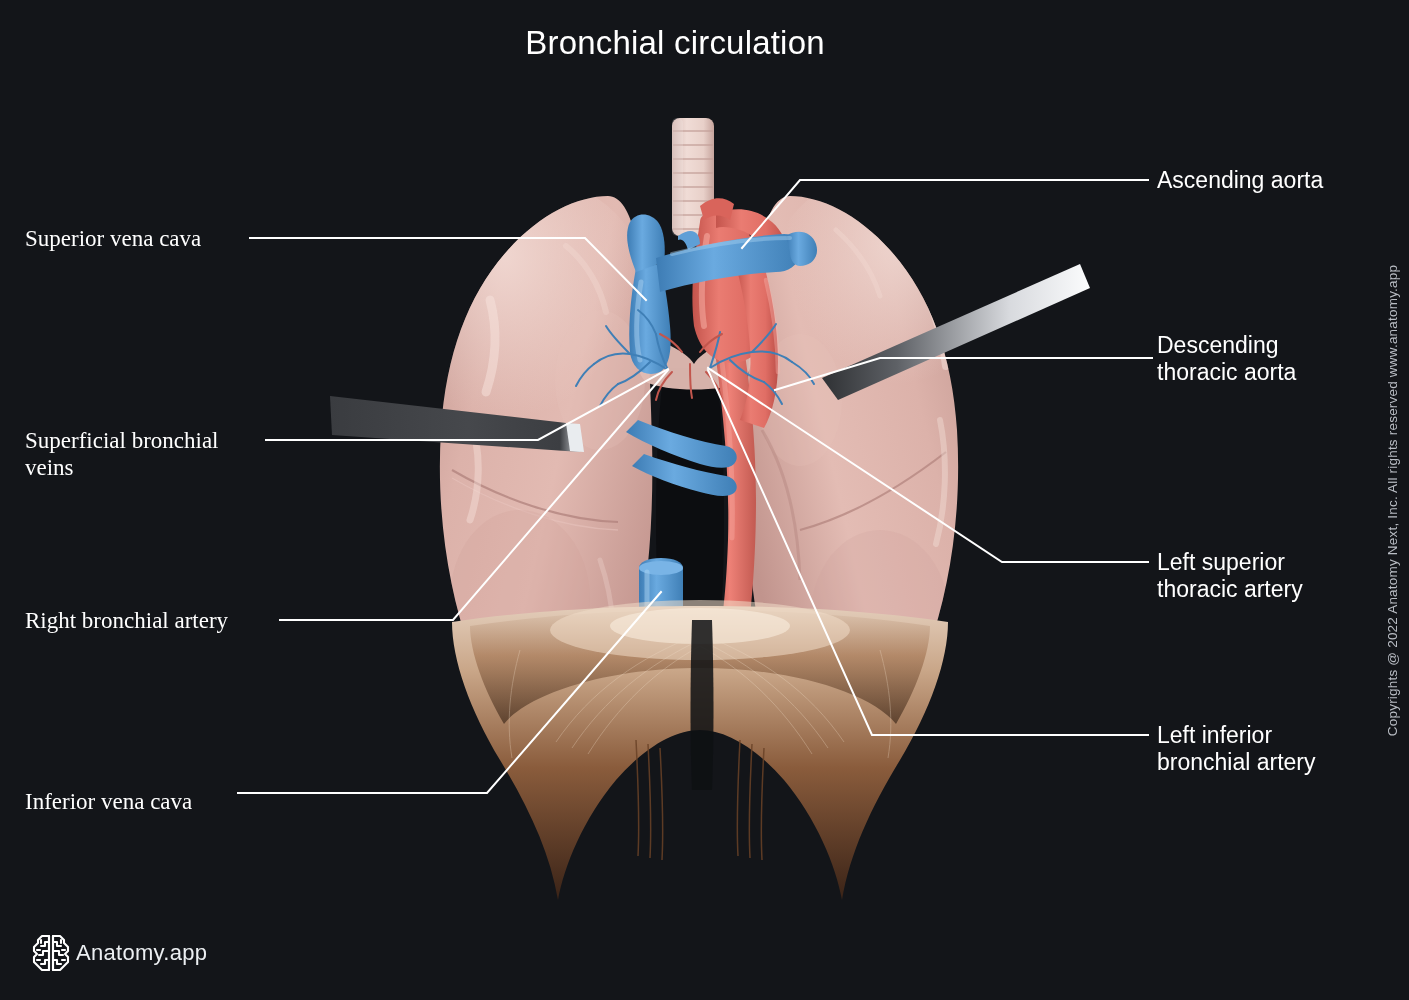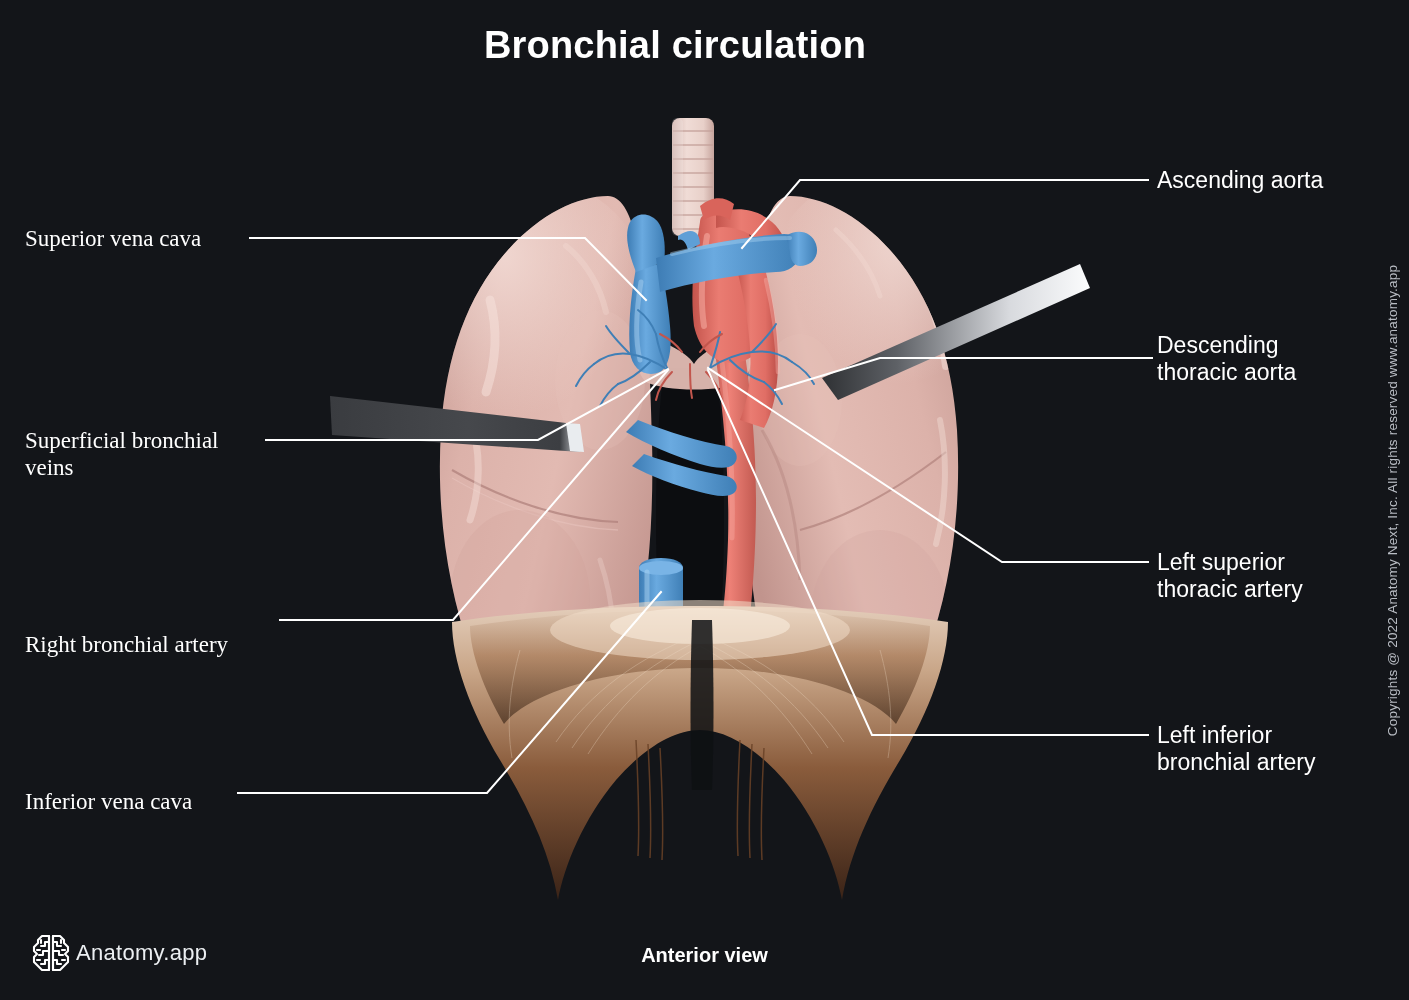--- a/index.html
+++ b/index.html
@@ -9,21 +9,21 @@
     background:#131519;
     font-family:"Liberation Sans", sans-serif;
     color:#ffffff;
     position:relative;
   }
   #stage{position:absolute;inset:0;width:1409px;height:1000px;}
 
   
   .title{
     position:absolute;left:0;top:24px;width:1350px;
-    text-align:center;font-size:38px;font-weight:bold;
+    text-align:center;font-size:33px;font-weight:normal;
     letter-spacing:.2px;color:#fff;
   }
 
   
   .caption{
     position:absolute;left:0;top:944px;width:1409px;
     text-align:center;font-size:20px;font-weight:bold;color:#fff;
   }
 
   
@@ -350,36 +350,35 @@
 
       <path d="M1148,735 L1010,735 L872,735 L708,370"></path>
     </g>
   </svg>
 
   <div class="label l" style="left:25px;top:225px;">Superior vena cava</div>
 
   <div class="label l" style="left:25px;top:427px;">Superficial bronchial
 veins</div>
 
-  <div class="label l" style="left:25px;top:607px;margin-top:24px;">Right bronchial artery</div>
+  <div class="label l" style="left:25px;top:607px;">Right bronchial artery</div>
 
   <div class="label l" style="left:25px;top:780px;margin-top:8px;">Inferior vena cava</div>
 
   <div class="label r" style="left:1157px;top:167px;">Ascending aorta</div>
 
   <div class="label r" style="left:1157px;top:332px;">Descending
 thoracic aorta</div>
 
   <div class="label r" style="left:1157px;top:549px;">Left superior
 thoracic artery</div>
 
   <div class="label r" style="left:1157px;top:722px;">Left inferior
 bronchial artery</div>
 
-  <div class="caption">Anterior view</div>
 
   <div class="logo">
     <svg width="46" height="46" viewBox="0 0 46 46">
       <g fill="none" stroke="#ffffff" stroke-width="2.1" stroke-linejoin="round" stroke-linecap="round">
 
         <path d="M21,6 L14,6 L10,10 L10,13 L6,17 L6,21 L9,24 L6,27 L6,32 L10,36 L14,40 L21,40 Z"></path>
 
         <path d="M25,6 L32,6 L36,10 L36,13 L40,17 L40,21 L37,24 L40,27 L40,32 L36,36 L32,40 L25,40 Z"></path>
 
         <path d="M21,6 L21,40"></path>

